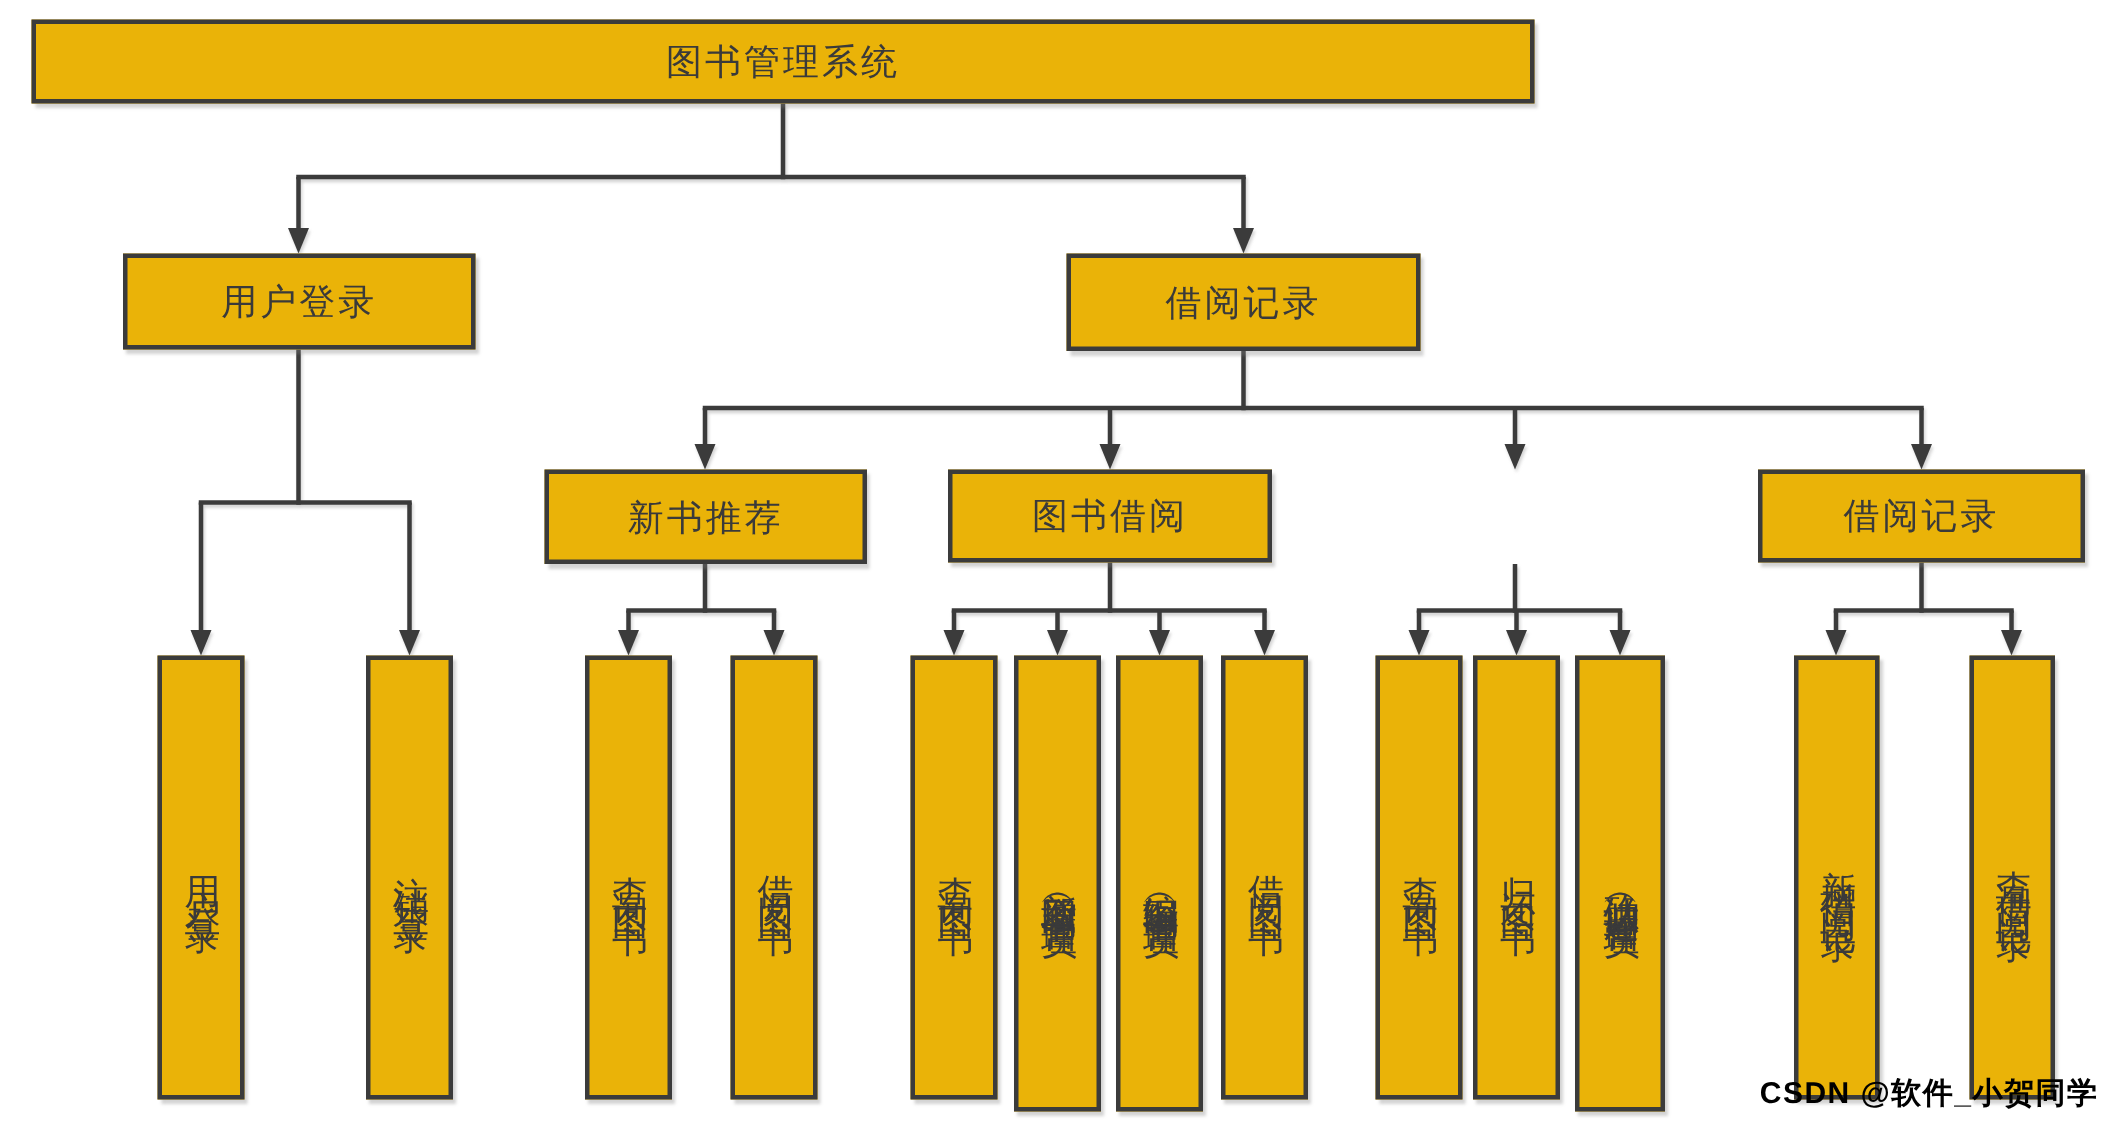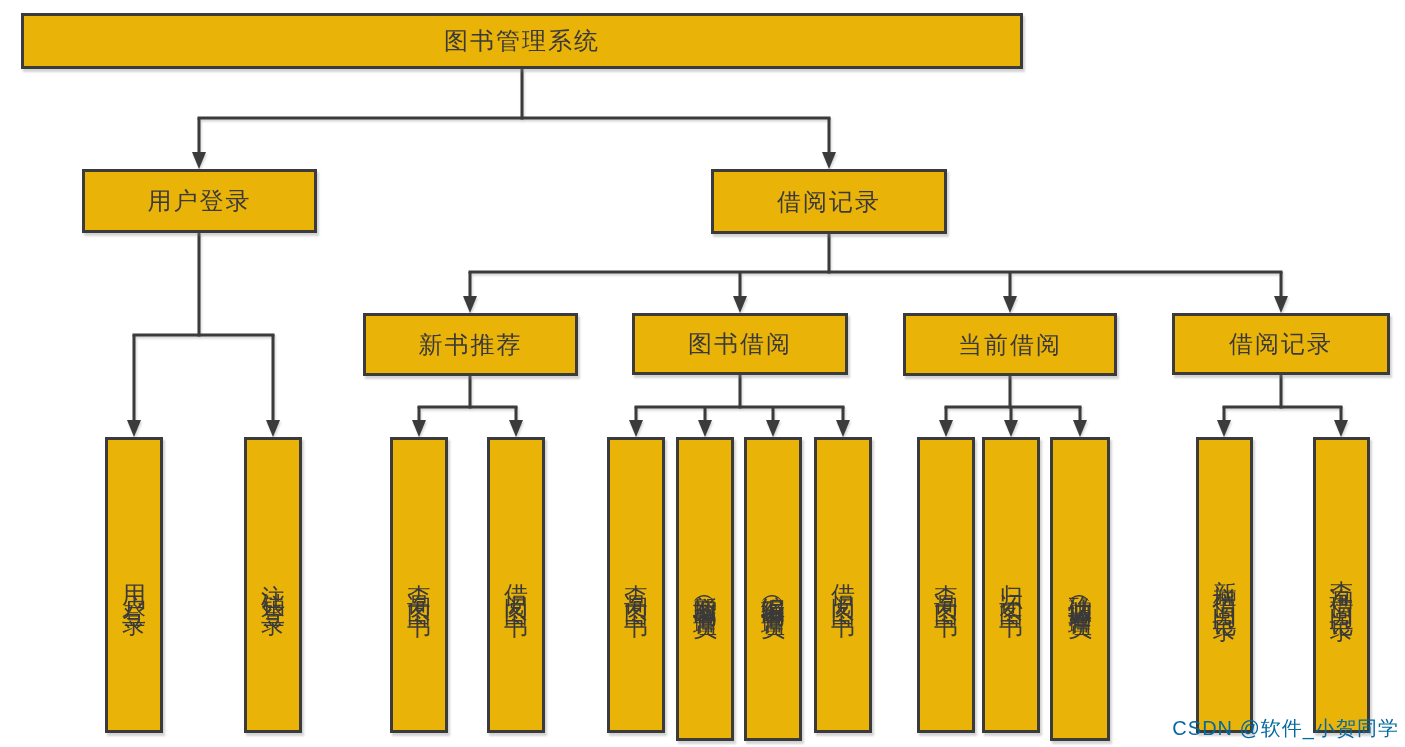--- a/index.html
+++ b/index.html
@@ -127,23 +127,20 @@
   <div class="node" id="n-book-mgmt">
     <span>借阅记录</span>
   </div>
 
   <div class="node" id="n-book-borrow">
     <span>图书借阅</span>
   </div>
   <div class="node" id="n-new-book">
     <span>新书推荐</span>
   </div>
-  <div class="node" id="n-current-borrow">
-    <span>当前借阅</span>
-  </div>
   <div class="node" id="n-borrow-record">
     <span>借阅记录</span>
   </div>
 
   <div class="node vbox" id="n-leaf-user-login">
     <span class="vlabel" style="letter-spacing: 10px;">用户登录</span>
   </div>
   <div class="node vbox" id="n-leaf-logout">
     <span class="vlabel" style="letter-spacing: 10px;">注销登录</span>
   </div>
@@ -174,14 +171,14 @@
   <div class="node vbox tall" id="n-cb-confirm">
     <span class="vlabel" style="letter-spacing: 3px;">确认归还（管理员）</span>
   </div>
   <div class="node vbox" id="n-br-add">
     <span class="vlabel" style="letter-spacing: 8px;">新增借阅记录</span>
   </div>
   <div class="node vbox" id="n-br-query">
     <span class="vlabel" style="letter-spacing: 8px;">查询借阅记录</span>
   </div>
 
-  <div id="watermark" style="color: #0369a1;">CSDN @软件_小贺同学</div>
+  <div id="watermark" style="color: #000000; font-weight: bold;">CSDN @软件_小贺同学</div>
 </div>
 
 </body></html>

